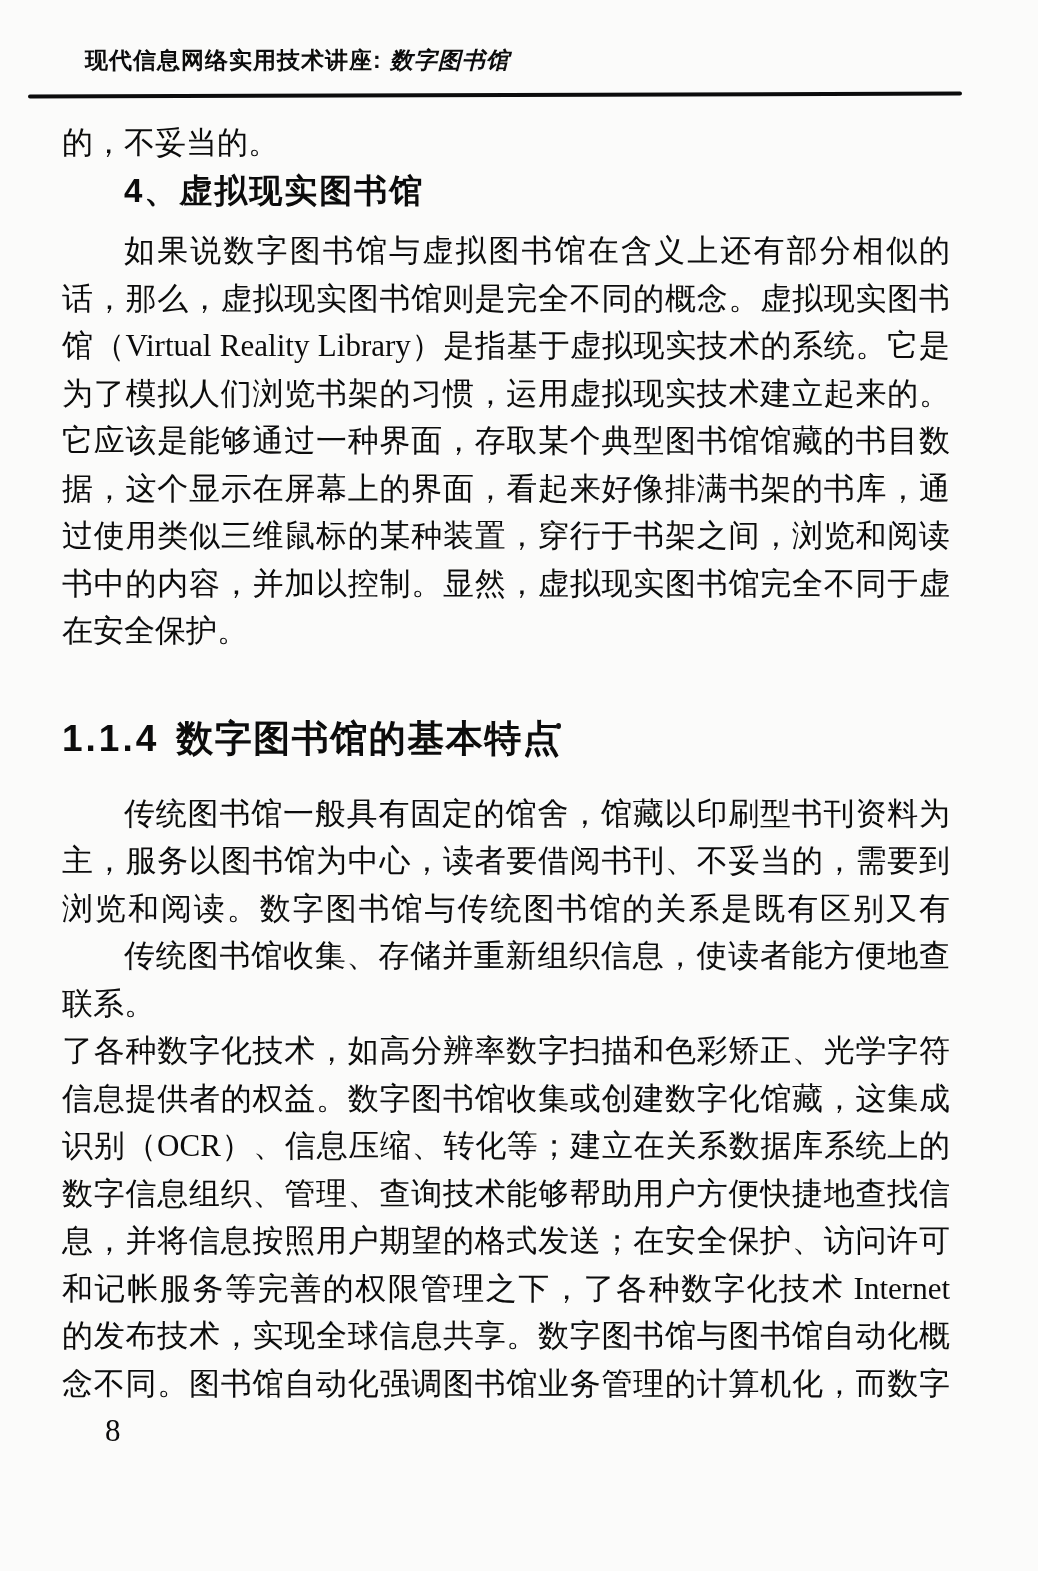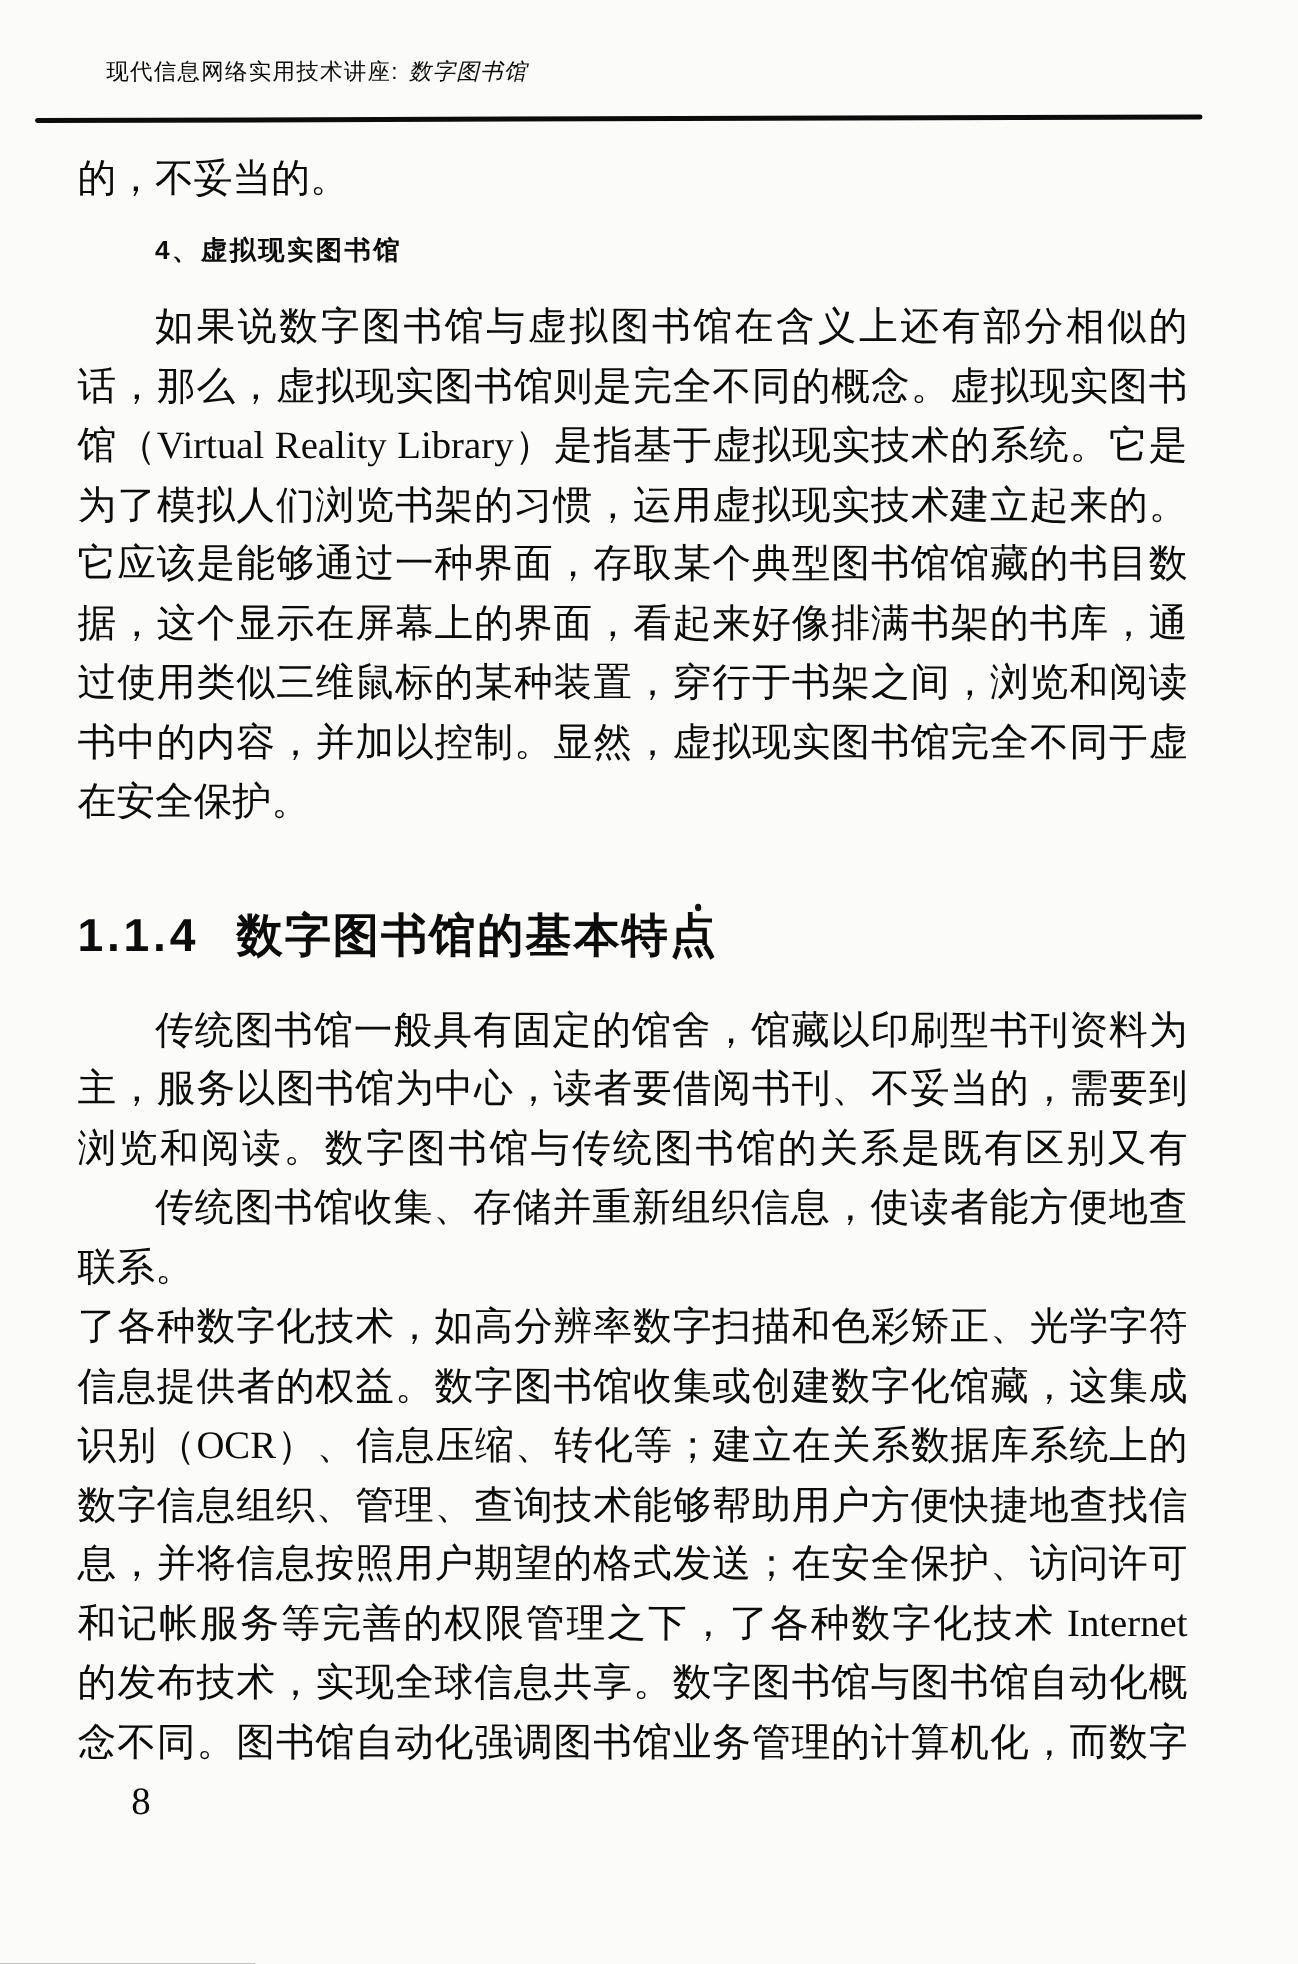--- a/index.html
+++ b/index.html
@@ -16,22 +16,22 @@
     color: #0c0c0c;
     font-family: "Liberation Serif", "DejaVu Serif", serif;
     overflow: hidden;
   }
   
   .running-header {
     position: absolute;
     left: 85px;
     top: 45px;
     font-family: "Liberation Sans", "DejaVu Sans", sans-serif;
-    font-weight: normal;
-    font-size: 18px;
+    font-weight: bold;
+    font-size: 23px;
     letter-spacing: 1px;
     white-space: nowrap;
   }
   .running-header .book {
     font-style: italic;
     margin-left: 8px;
   }
   .header-rule {
     position: absolute;
     left: 28px;
@@ -57,40 +57,39 @@
   }
   .line.end {
     text-align-last: left;
   }
   .first {
     text-indent: 62px;
   }
   .subheading {
     font-family: "Liberation Sans", "DejaVu Sans", sans-serif;
     font-weight: bold;
-    font-size: 21px;
+    font-size: 33px;
     line-height: 47.5px;
     text-indent: 62px;
-    margin-top: 10px;
     margin-bottom: 13px;
     letter-spacing: 2px;
   }
   .section-heading {
     font-family: "Liberation Sans", "DejaVu Sans", sans-serif;
     font-weight: bold;
     font-size: 37px;
     line-height: 56px;
     margin-top: 56px;
     margin-bottom: 23px;
     letter-spacing: 1.5px;
     white-space: nowrap;
   }
   .section-heading .num {
     letter-spacing: 3px;
-    margin-right: 30px;
+    margin-right: 17px;
   }
   .page-number {
     margin-top: 4px;
     margin-left: 43px;
     font-size: 31px;
     line-height: 40px;
     text-align: left;
     text-align-last: left;
   }
   .scan-dot {

